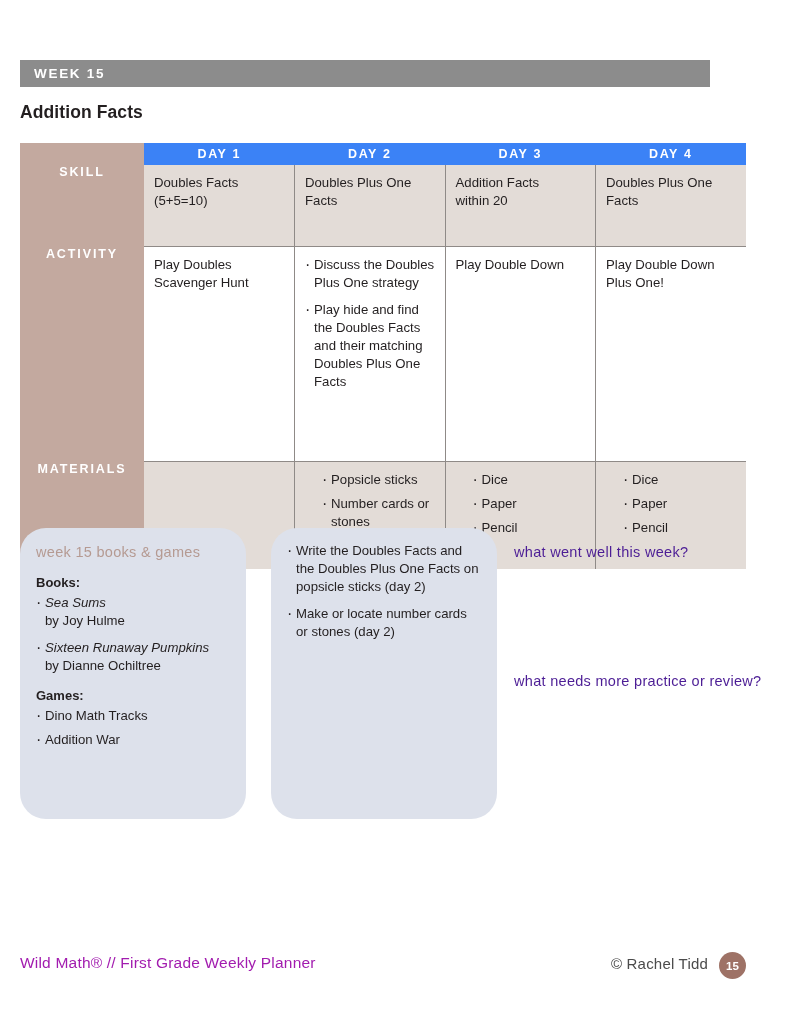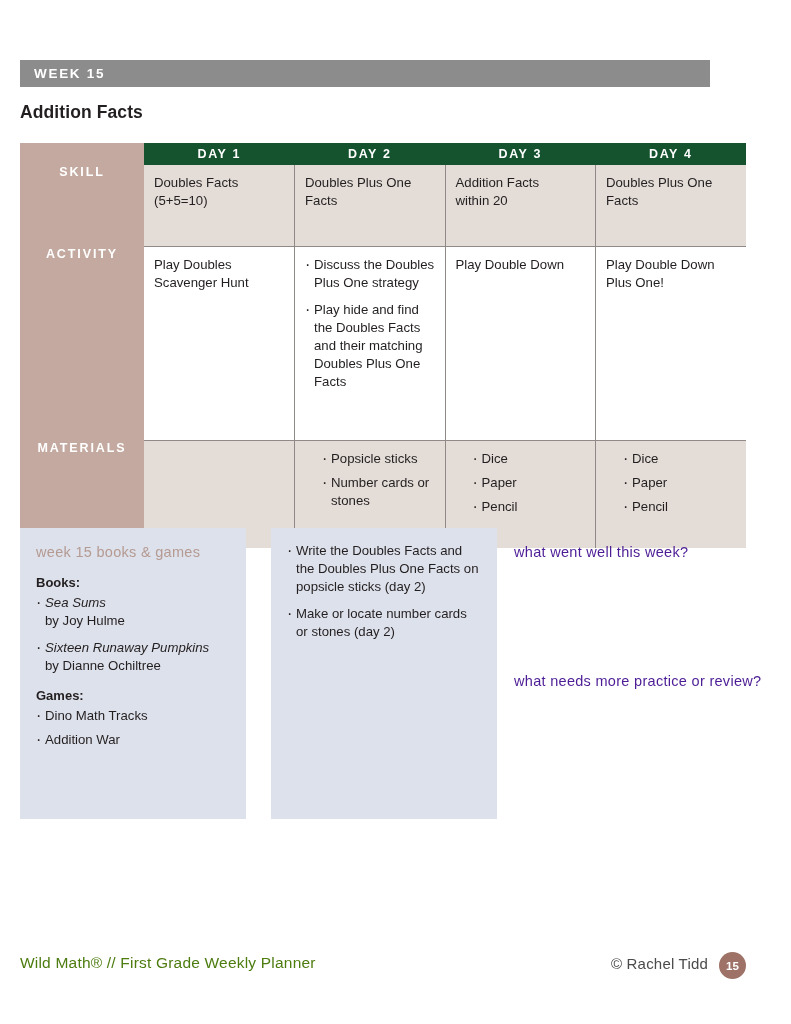--- a/index.html
+++ b/index.html
@@ -62,21 +62,21 @@
     padding: 0;
     vertical-align: top;
   }
 
   .col-label { width: 124px; }
   .col-day   { width: 150.5px; }
 
   
   .day-head-row th {
     height: 22px;
-    background: #14532d;
+    background: #3b82f6;
     color: #ffffff;
     font-size: 12.5px;
     font-weight: bold;
     letter-spacing: 1.6px;
     text-align: center;
     vertical-align: middle;
   }
   .day-head-row th.label-head {
     background: #c3a99f;
   }
@@ -104,21 +104,21 @@
   }
   .skill-row td.cell.first { border-left: none; }
 
   
   .activity-row td.cell {
     background: #ffffff;
     border-left: 1px solid #8f8a87;
     border-top: 1px solid #8f8a87;
     border-bottom: 1px solid #8f8a87;
     height: 183px;
-    padding: 9px 10px 1px 10px;
+    padding: 9px 10px 22px 10px;
     font-size: 13.2px;
     line-height: 1.36;
   }
   .activity-row td.cell.first { border-left: none; }
 
   
   .materials-row td.cell {
     background: #e3dcd7;
     border-left: 1px solid #8f8a87;
     height: 90px;
@@ -149,20 +149,21 @@
     top: -1px;
     font-size: 16px;
     line-height: 1.2;
   }
   ul.bullets.tight li { margin-bottom: 6px; }
 
   
   .panel {
     position: absolute;
     background: #dde1eb;
+    border-radius: 26px;
   }
   #panel-books {
     left: 20px;
     top: 528px;
     width: 226px;
     height: 291px;
   }
   #panel-materials {
     left: 271px;
     top: 528px;
@@ -198,21 +199,21 @@
   }
   #reflect-well  { left: 514px; top: 543px; width: 250px; }
   #reflect-needs { left: 514px; top: 672px; width: 250px; }
 
   
   .footer-left {
     position: absolute;
     left: 20px;
     top: 954px;
     font-size: 15.5px;
-    color: #4d7c0f;
+    color: #a21caf;
     letter-spacing: 0.2px;
   }
   .footer-right {
     position: absolute;
     right: 83px;
     top: 955px;
     font-size: 15px;
     color: #4b4b4b;
     letter-spacing: 0.2px;
   }

